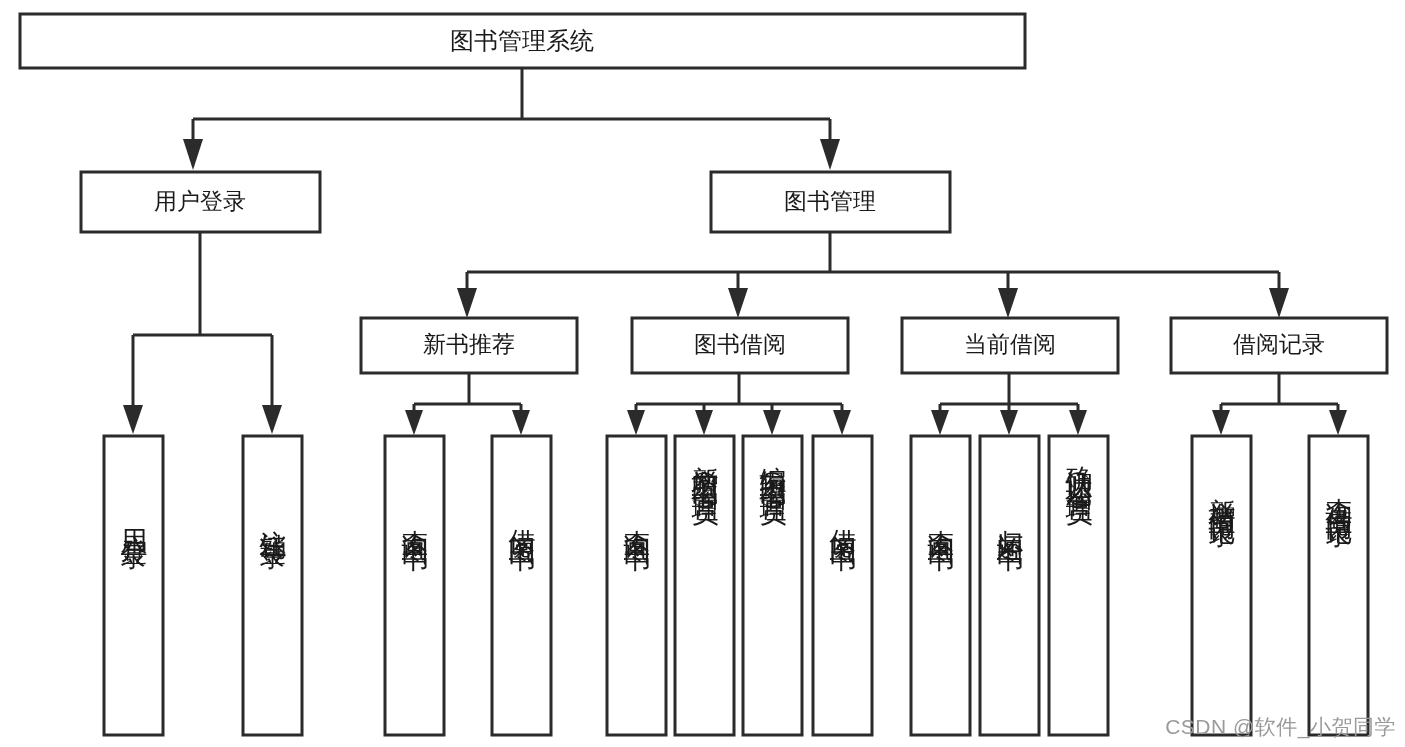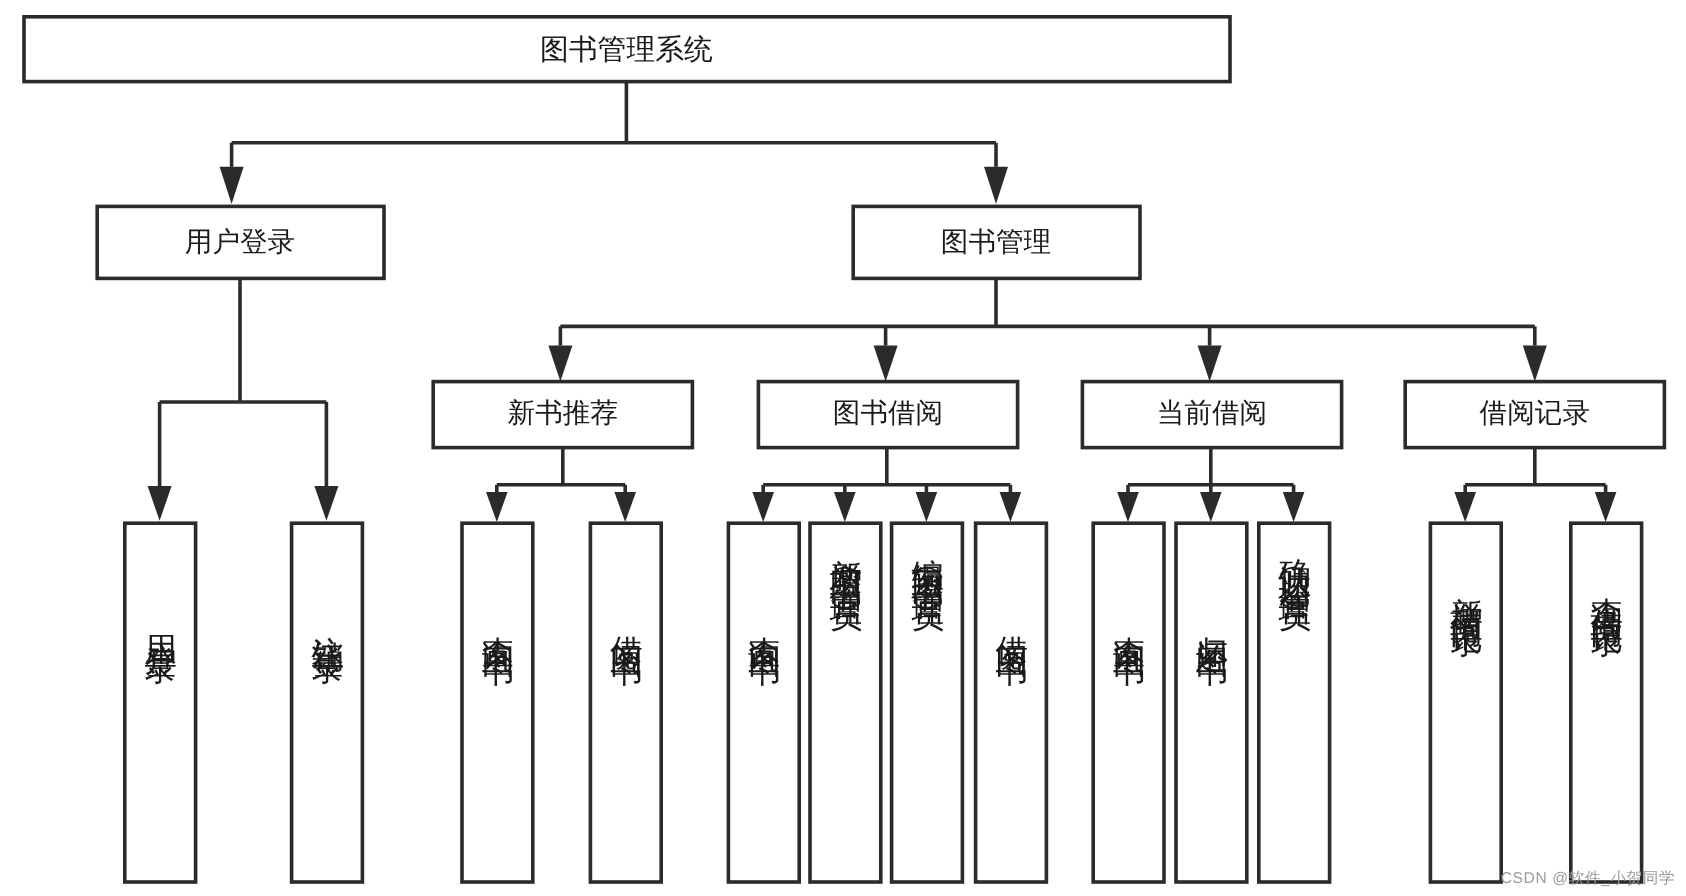--- a/index.html
+++ b/index.html
@@ -68,21 +68,21 @@
     line-height: 1;
     letter-spacing: 5px;
     color: #1a1a1a;
     white-space: nowrap;
   }
   .watermark {
     position: absolute;
     right: 9px;
     bottom: 6px;
     font-family: "Liberation Sans", "DejaVu Sans", sans-serif;
-    font-size: 13px;
+    font-size: 21px;
     color: #9a9a9a;
     letter-spacing: 0.5px;
     white-space: nowrap;
     user-select: none;
   }
 </style>
 </head>
 <body>
 
 <div id="diagram-root">

